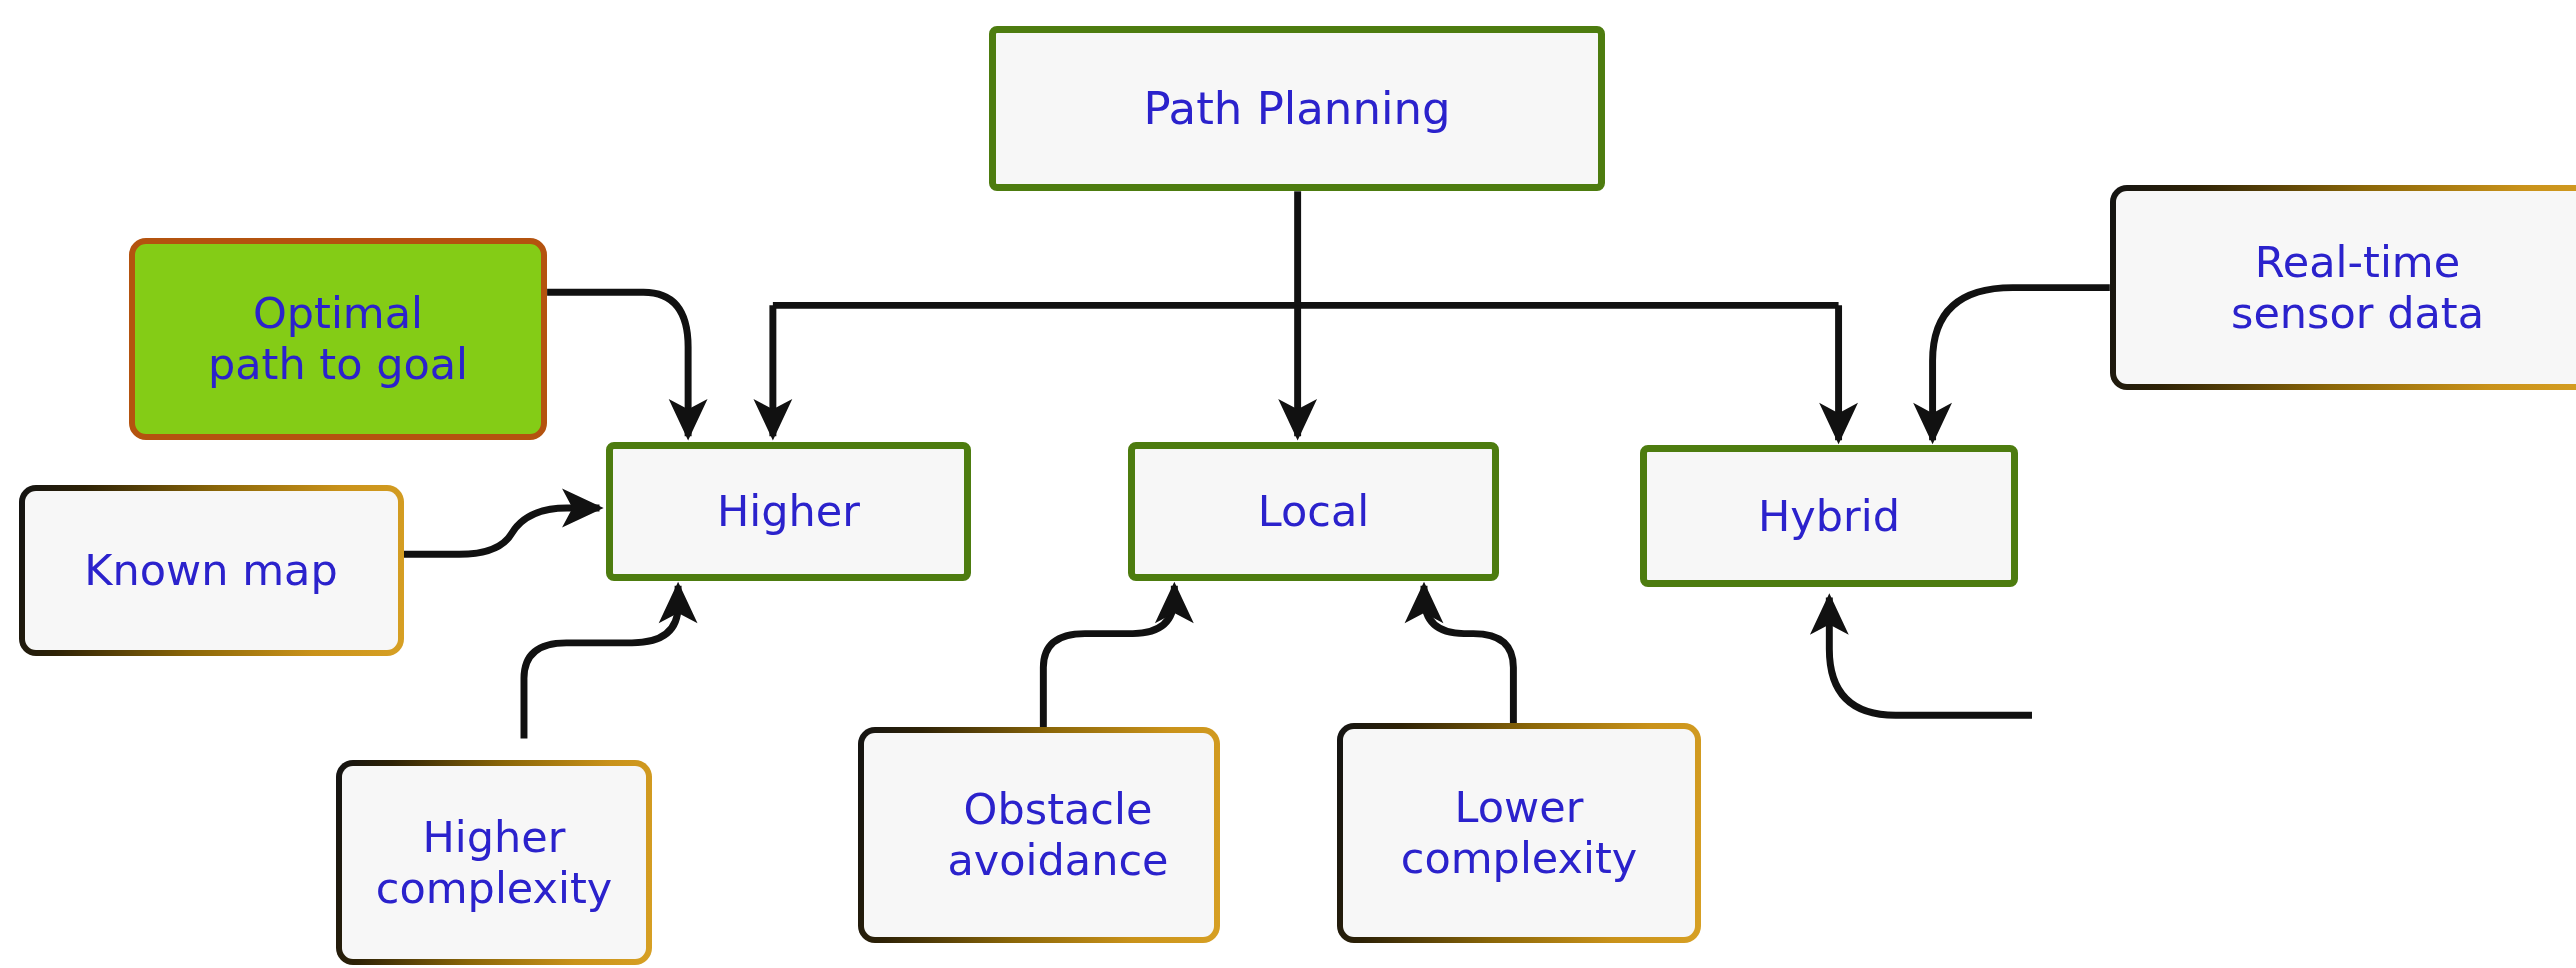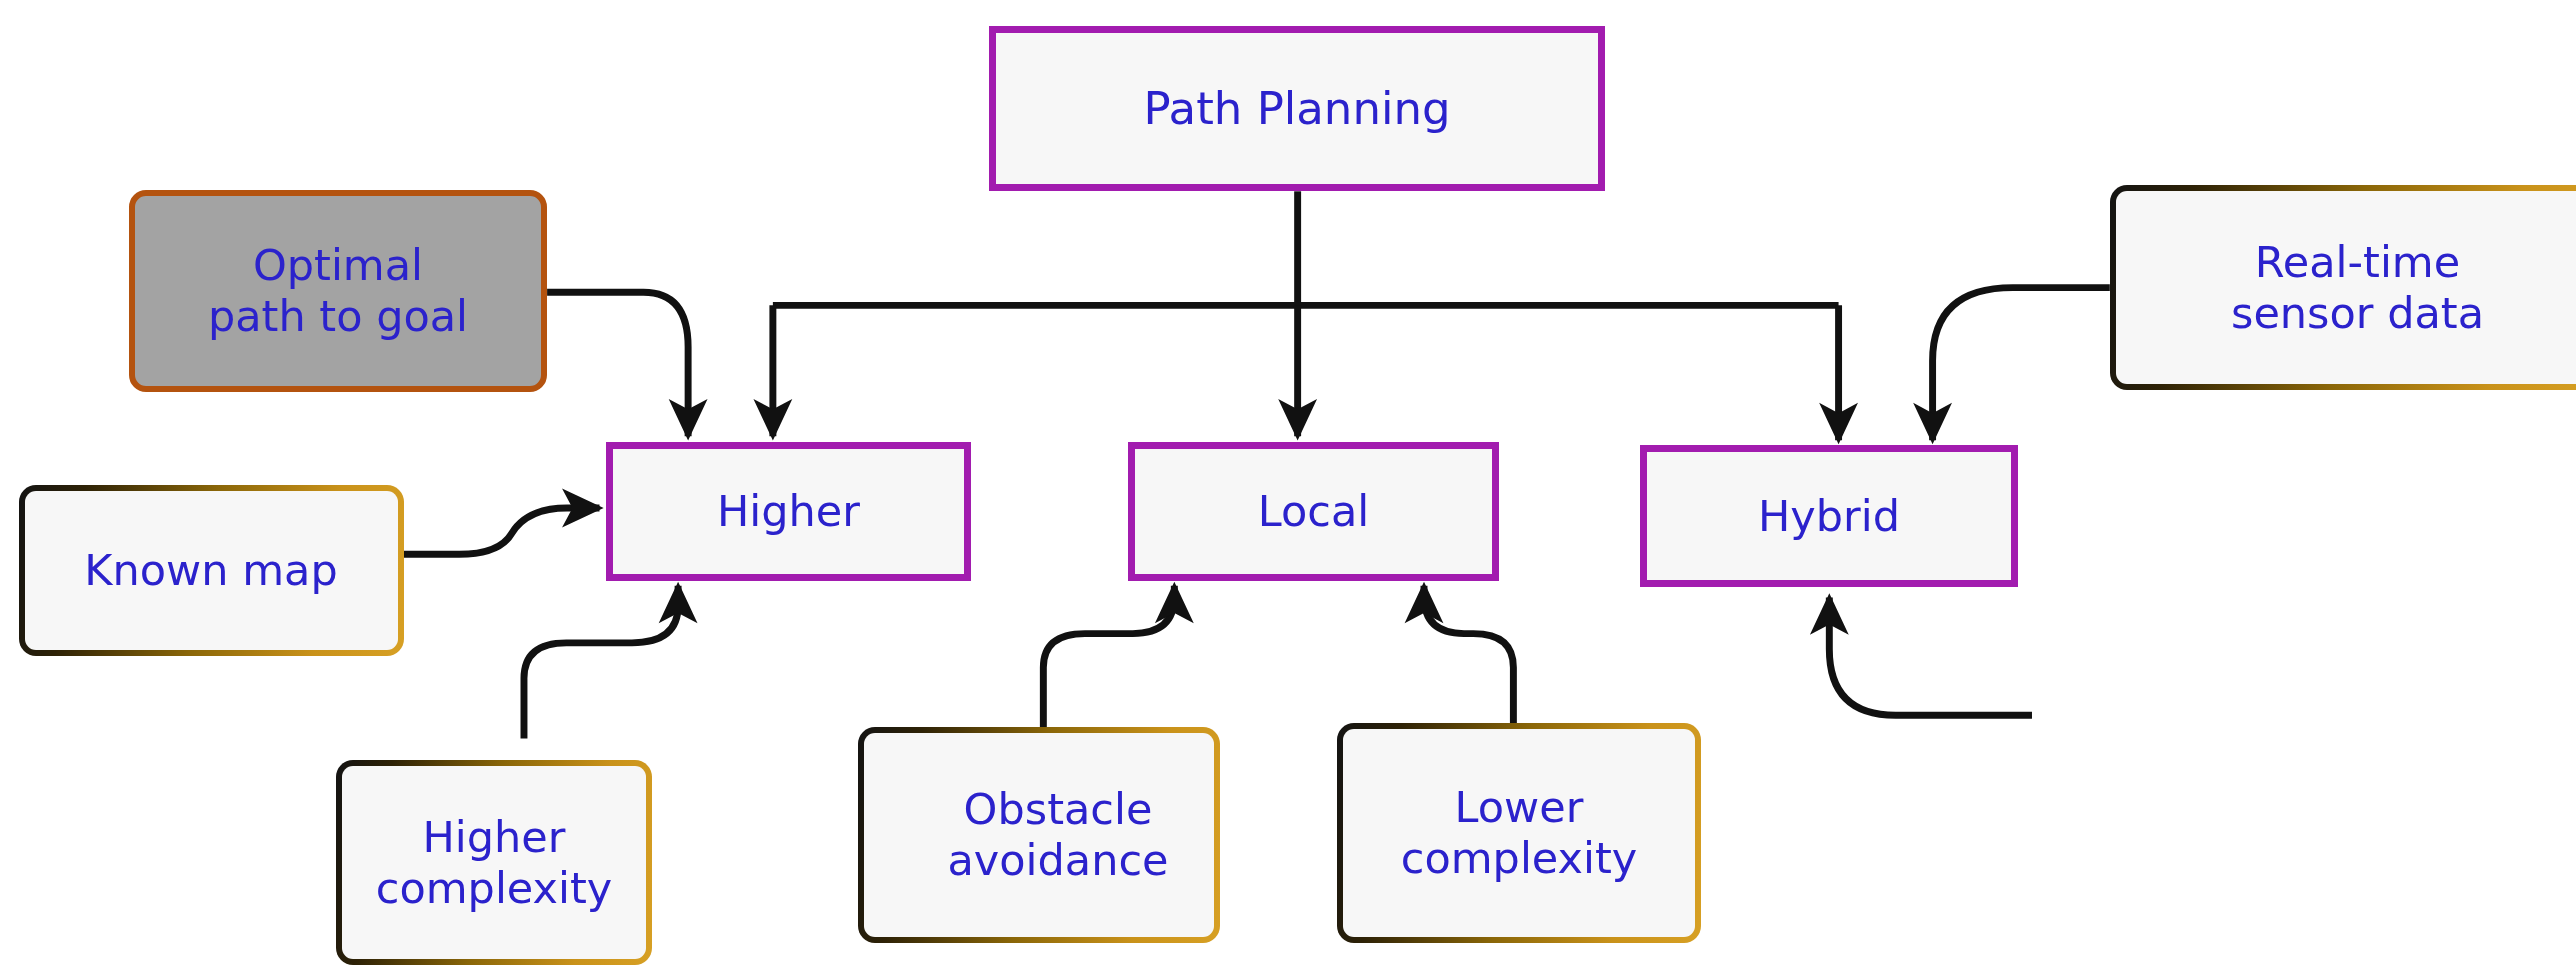--- a/index.html
+++ b/index.html
@@ -31,36 +31,37 @@
     display: flex;
     align-items: center;
     justify-content: center;
     text-align: center;
     color: #2b22cc;
     line-height: 1.18;
     z-index: 3;
   }
   
   .node.primary {
-    border: 7px solid #a21caf;
-    border-radius: 0;
+    border: 7px solid #4d7c0f;
+    border-radius: 8px;
   }
   
   .node.attr {
     border-radius: 17px;
     border: 6.2px solid transparent;
     background:
       linear-gradient(#f7f7f7, #f7f7f7) padding-box,
       linear-gradient(100deg, #131313 0%, #2e2206 16%, #8a6608 48%, #c9921a 78%, #d7a024 100%) border-box;
   }
   
   .node.attr-sienna {
     border-radius: 17px;
     border: 6.2px solid #b4530f;
-    background: #a3a3a3;
+    background: #84cc16;
+    margin-top: 48px;
   }
   .node-label {
     display: block;
     white-space: pre-line;
   }
   .fs-root   { font-size: 45px; }
   .fs-cat    { font-size: 43px; }
   .fs-attr   { font-size: 43px; }
 </style>
 </head>

